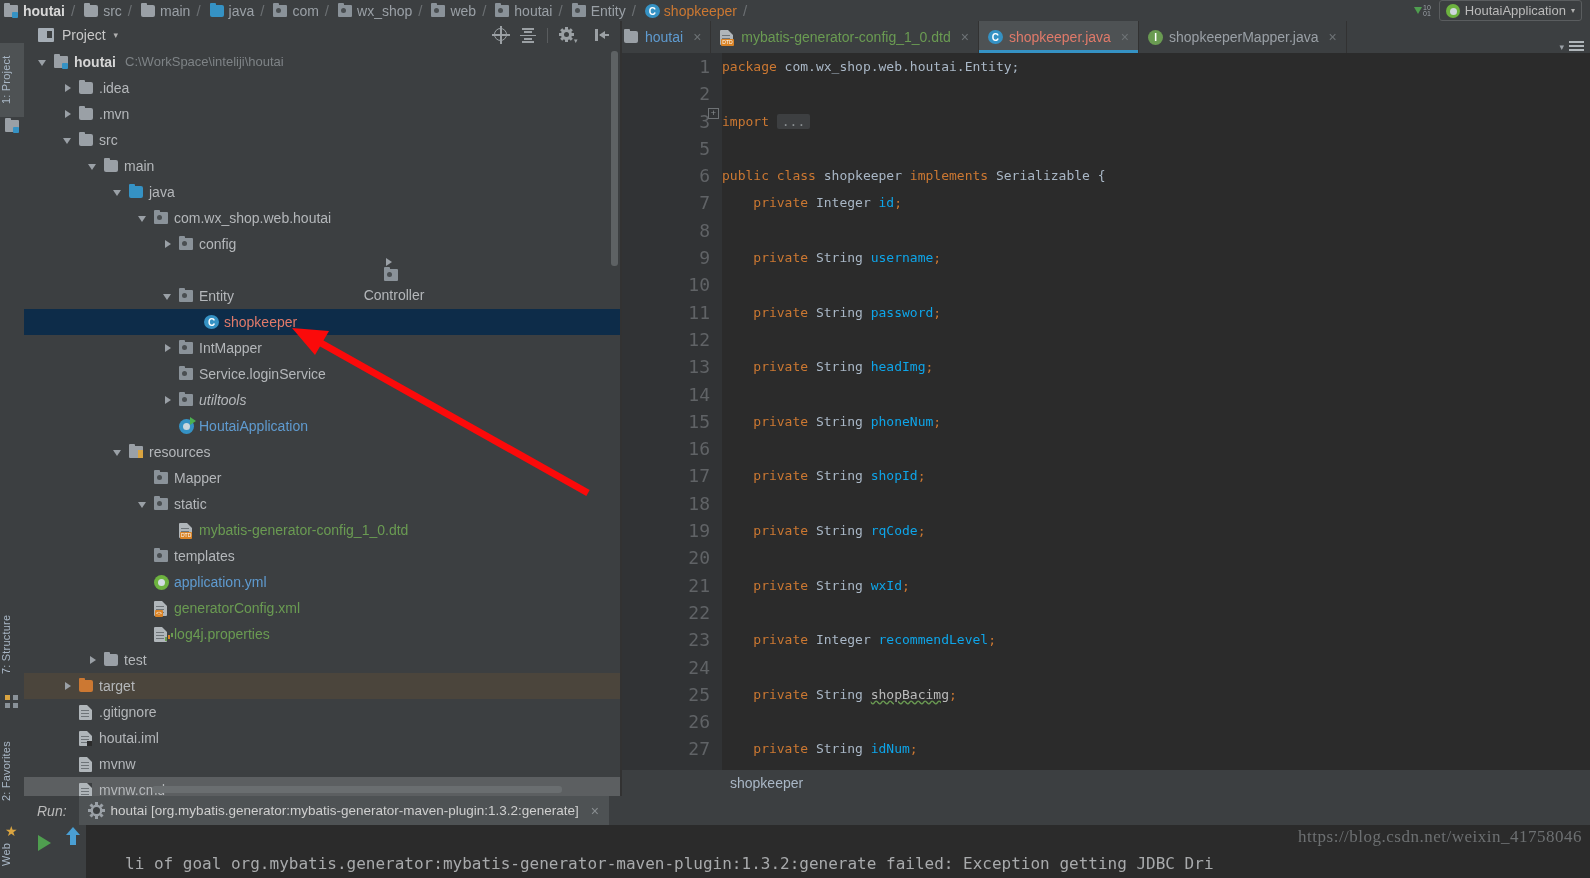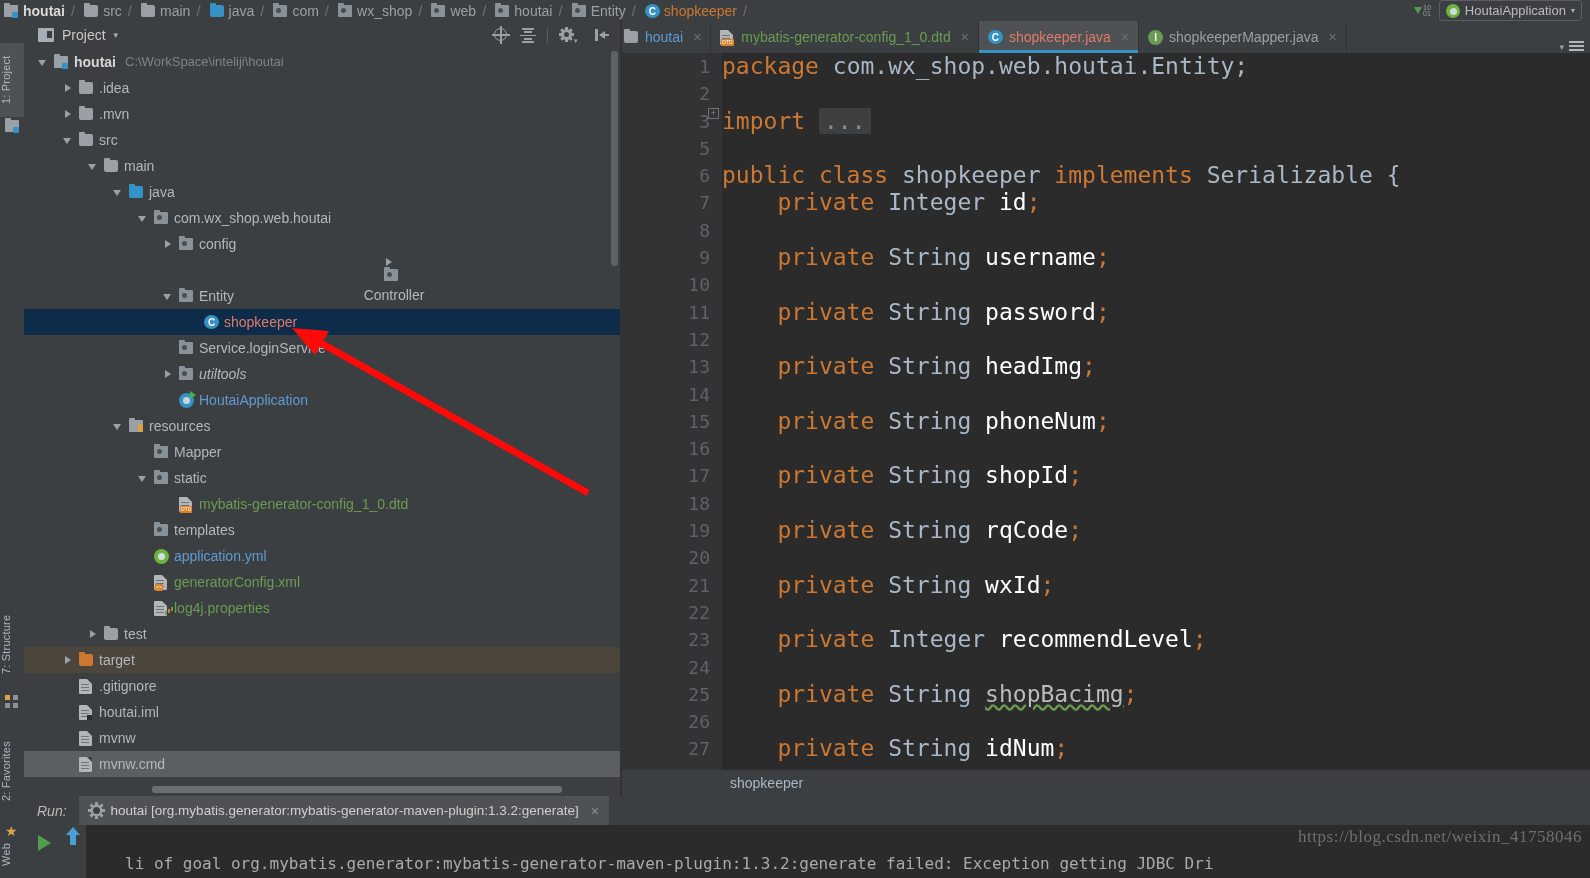--- a/index.html
+++ b/index.html
@@ -126,26 +126,26 @@
   .etab.active{background:#4e5254;}
   .etab.active:after{content:"";position:absolute;left:0;right:0;bottom:0;height:3px;background:#3592c4;}
   .iface-ic{width:15px;height:15px;border-radius:50%;background:#6a9b52;color:#fff;font-size:10px;
     line-height:15px;text-align:center;font-weight:bold;}
   #tabmenu{margin-left:auto;display:flex;align-items:center;gap:5px;padding-right:6px;}
 
   #gutter{position:absolute;left:0;top:32px;width:100px;height:725px;background:#313335;}
   #codearea{position:absolute;left:100px;top:32px;width:868px;height:725px;background:#2b2b2b;
     overflow:hidden;}
   .cline{height:27.3px;line-height:27.3px;font-family:"DejaVu Sans Mono","Liberation Mono",monospace;
-    font-size:23px;white-space:pre;}
+    font-size:13px;white-space:pre;}
   .gl{height:27.3px;line-height:27.3px;text-align:right;padding-right:12px;
     font-family:"DejaVu Sans Mono","Liberation Mono",monospace;font-size:18px;color:#606366;}
   .kw{color:#cc7832;}
   .pl{color:#a9b7c6;}
-  .fld{color:#ffffff;margin-top:32px;}
+  .fld{color:#0ea5e9;margin-top:32px;}
   .typo{text-decoration:underline;text-decoration-style:wavy;text-decoration-color:#6a9b52;}
   #foldmark{position:absolute;left:86px;top:87px;width:11px;height:11px;border:1px solid #6e7275;
     box-sizing:border-box;color:#8a8f92;font-size:9px;line-height:9px;text-align:center;}
   .folded{background:#3d3f41;color:#8a8f92;padding:0 5px;border-radius:2px;}
   #ed-hscroll{position:absolute;left:110px;bottom:3px;width:460px;height:7px;background:#5e6264;
     border-radius:3px;}
   #bcrumb{position:absolute;left:0;bottom:0;width:968px;height:26px;background:#3c3f41;
     display:flex;align-items:center;}
   #bcrumb .t{margin-left:108px;font-size:14px;color:#a9b7c6;}
 
@@ -379,20 +379,27 @@
         <span class="arrow d"></span>
         <span class="ic16">
           <span class="ic ic-pkg" style="position:absolute;top:1px;"></span>
         </span>
         <span class="tlabel">Entity</span>
       </div>
       <div class="row sel" style="padding-left: 164px;">
         <span class="arrow"></span>
         <span class="ic16 ic-class">C</span>
         <span class="tlabel red">shopkeeper</span>
+      </div>
+      <div class="row" style="padding-left: 139px;">
+        <span class="arrow r"></span>
+        <span class="ic16">
+          <span class="ic ic-pkg" style="position:absolute;top:1px;"></span>
+        </span>
+        <span class="tlabel">IntMapper</span>
       </div>
       <div class="row" style="padding-left: 139px;">
         <span class="arrow"></span>
         <span class="ic16">
           <span class="ic ic-pkg" style="position:absolute;top:1px;"></span>
         </span>
         <span class="tlabel">Service.loginService</span>
       </div>
       <div class="row" style="padding-left: 139px; font-style: italic;">
         <span class="arrow r"></span>

